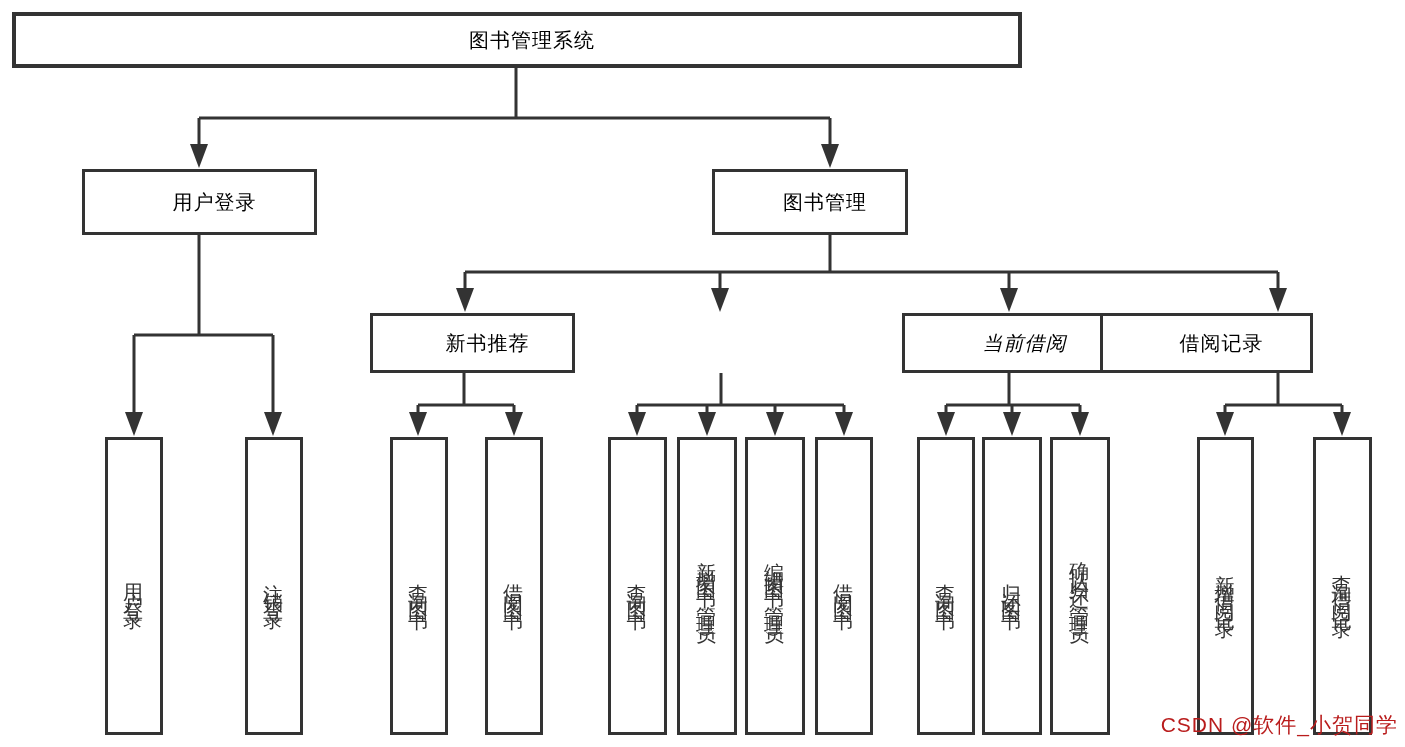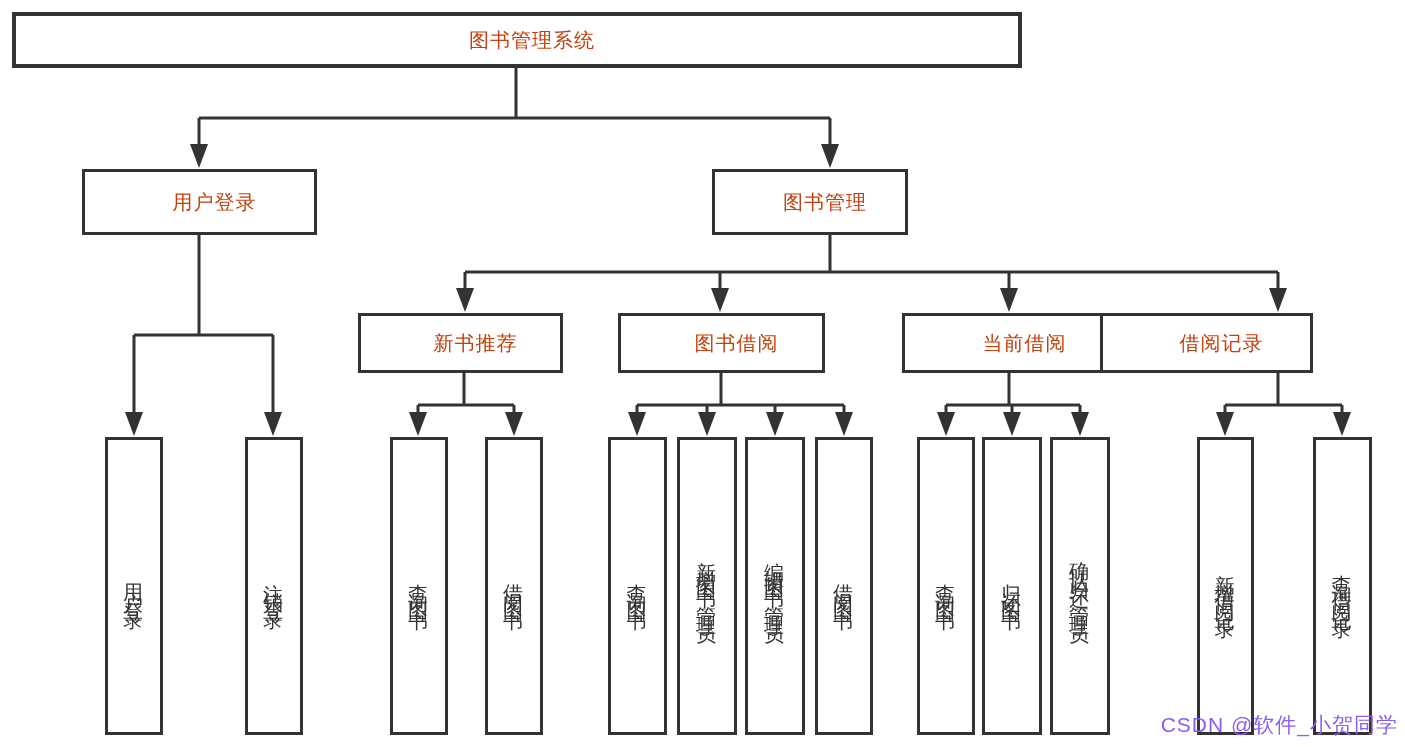--- a/index.html
+++ b/index.html
@@ -13,21 +13,21 @@
   .connectors{
     position:absolute;left:0;top:0;width:1405px;height:747px;
     z-index:1;
   }
   .hbox{
     position:absolute;
     box-sizing:border-box;
     border:3px solid #333333;
     background:#ffffff;
     display:flex;align-items:center;justify-content:center;
-    font-size:20px;color:#c2410c;
+    font-size:20px;color:#000000;
     letter-spacing:1px;
     z-index:2;
     padding-left:30px;
   }
   .hbox.root{border-width:4px;}
   .vbox{
     position:absolute;
     box-sizing:border-box;
     top:437px;height:298px;
     border:3px solid #333333;
@@ -39,21 +39,21 @@
     writing-mode:vertical-rl;
     text-orientation:mixed;
     font-size:20px;color:#333333;
     letter-spacing:9px;
     white-space:nowrap;
   }
   .watermark{
     position:absolute;
     top:711px;right:7px;
     font-size:21px;
-    color:#8b5cf6;
+    color:#b91c1c;
     letter-spacing:1px;
     z-index:3;
   }
 </style>
 </head>
 <body>
 
 <div class="canvas">
 
   <svg class="connectors" viewBox="0 0 1405 747" xmlns="http://www.w3.org/2000/svg">
@@ -118,23 +118,22 @@
       <polygon points="1216,412 1234,412 1225,436"></polygon>
       <polygon points="1333,412 1351,412 1342,436"></polygon>
     </g>
   </svg>
 
   <div class="hbox root" style="left:12px;top:12px;width:1010px;height:56px;">图书管理系统</div>
 
   <div class="hbox" style="left:82px;top:169px;width:235px;height:66px;">用户登录</div>
   <div class="hbox" style="left:712px;top:169px;width:196px;height:66px;">图书管理</div>
 
-  <div class="hbox" style="left:358px;top:313px;width:205px;height:60px;">新书推荐</div>
-  <div class="hbox" style="left:618px;top:313px;width:207px;height:60px;">图书借阅</div>
-  <div class="hbox" style="left:902px;top:313px;width:215px;height:60px;">当前借阅</div>
+  <div class="hbox" style="left:370px;top:313px;width:205px;height:60px;">新书推荐</div>
+  <div class="hbox" style="left:902px;top:313px;width:215px;height:60px;font-style:italic;">当前借阅</div>
   <div class="hbox" style="left:1100px;top:313px;width:213px;height:60px;">借阅记录</div>
 
   <div class="vbox" style="left:105px;width:58px;">
     <span class="vtext">用户登录</span>
   </div>
   <div class="vbox" style="left:245px;width:58px;">
     <span class="vtext">注销登录</span>
   </div>
 
   <div class="vbox" style="left:390px;width:58px;">

